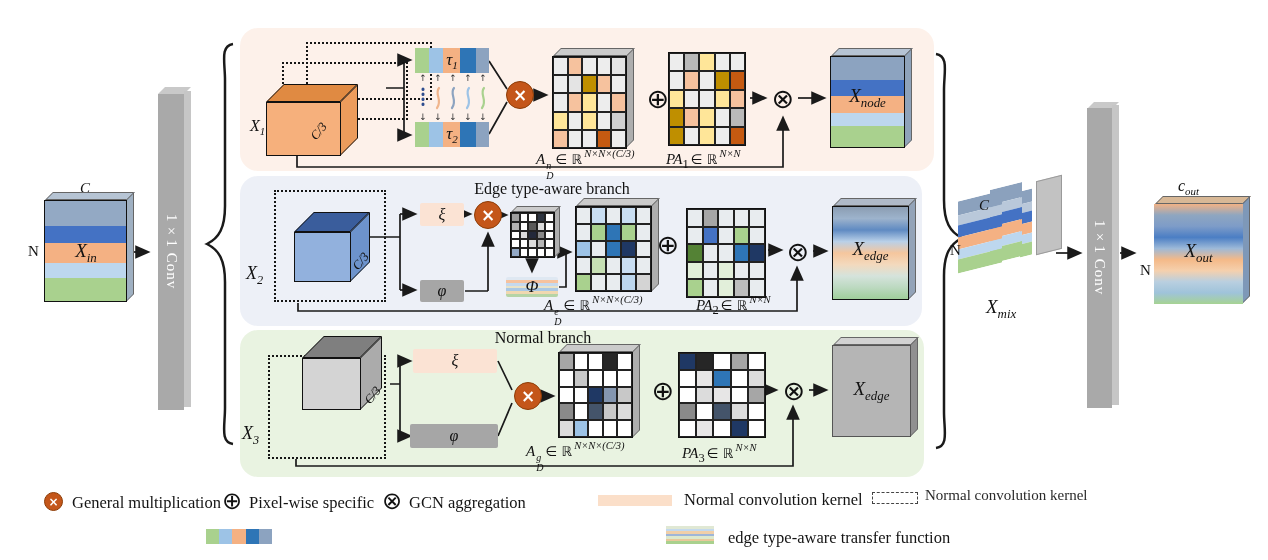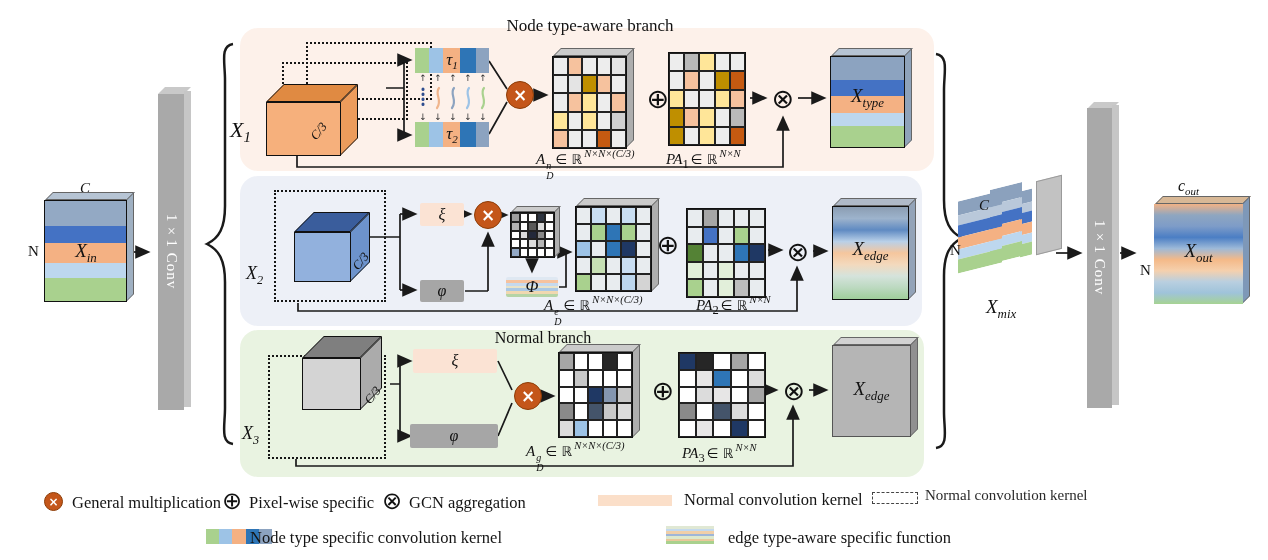--- a/index.html
+++ b/index.html
@@ -131,27 +131,26 @@
   <div class="xlab content" style="left:60px;top:240px;width:52px;text-align:center;">
     <i>X</i><sub>in</sub>
   </div>
 
   <div class="convtop content" style="left:158px;top:87px;width:26px;height:7px;"></div>
   <div class="convside content" style="left:184px;top:91px;width:7px;height:316px;"></div>
   <div class="convbar content" style="left:158px;top:94px;width:26px;height:316px;">
     <span>1×1 Conv</span>
   </div>
 
-  <div class="ptitle content" style="left:440px;top:16px;width:300px;">Node type-aware branch</div>
   <div class="dotted content" style="left:306px;top:42px;width:126px;height:58px;"></div>
   <div class="dotted content" style="left:282px;top:62px;width:126px;height:58px;"></div>
   <div class="cube-top content" style="left:266px;top:84px;width:74px;height:18px;background:#e08a42;"></div>
   <div class="cube-side content" style="left:340px;top:102px;width:18px;height:54px;background:#ec9c5c;"></div>
   <div class="face content" style="left:266px;top:102px;width:75px;height:54px;background:#f6b07c;"></div>
-  <div class="xlab content" style="left:230px;top:117px;font-size:22px;">
+  <div class="xlab content" style="left:250px;top:117px;font-size:16px;">
     <i>X</i><sub>1</sub>
   </div>
   <div class="c3 content" style="left:310px;top:124px;">C/3</div>
 
   <div class="stripes content" style="left: 415px; top: 48px; width: 74px; height: 25px; display: flex; flex-direction: row;">
       <div style="flex: 19 1 0%; background: rgb(169, 209, 142);"></div>
       <div style="flex: 19 1 0%; background: rgb(157, 195, 230);"></div>
       <div style="flex: 23 1 0%; background: rgb(244, 177, 131);"></div>
       <div style="flex: 22 1 0%; background: rgb(46, 117, 182);"></div>
       <div style="flex: 17 1 0%; background: rgb(140, 163, 192);"></div>
@@ -285,23 +284,24 @@
   <div class="slabtop content" style="left:831px;top:48px;width:74px;height:8px;background:#b6c4d4;"></div>
   <div class="slabside content" style="left:904px;top:56px;width:8px;height:92px;background:#8fa3ba;"></div>
   <div class="face stripes content" style="left: 830px; top: 56px; width: 75px; height: 92px; display: flex; flex-direction: column;">
       <div style="flex: 25 1 0%; background: rgb(140, 163, 192);"></div>
       <div style="flex: 18 1 0%; background: rgb(68, 114, 196);"></div>
       <div style="flex: 19 1 0%; background: rgb(244, 177, 131);"></div>
       <div style="flex: 15 1 0%; background: rgb(189, 215, 238);"></div>
       <div style="flex: 23 1 0%; background: rgb(169, 209, 142);"></div>
     </div>
   <div class="xlab content" style="left:830px;top:85px;width:75px;text-align:center;">
-    <i>X</i><sub>type</sub>
-  </div>
-
+    <i>X</i><sub>node</sub>
+  </div>
+
+  <div class="ptitle content" style="left:427px;top:180px;width:250px;font-size:16px;">Edge type-aware branch</div>
   <div class="dotted content" style="left:274px;top:190px;width:112px;height:112px;"></div>
   <div class="cube-top content" style="left:294px;top:212px;width:56px;height:20px;background:#3a5d9c;"></div>
   <div class="cube-side content" style="left:350px;top:232px;width:20px;height:50px;background:#6d93cc;"></div>
   <div class="face content" style="left:294px;top:232px;width:57px;height:50px;background:#92b1dd;"></div>
   <div class="xlab content" style="left:246px;top:263px;font-size:18px;">
     <i>X</i><sub>2</sub>
   </div>
   <div class="c3 content" style="left:352px;top:254px;">C/3</div>
 
   <div class="greekbox content" style="left:420px;top:203px;width:44px;height:23px;background:#fbe3d4;">ξ</div>
@@ -585,25 +585,24 @@
   <div class="dashswatch content" style="left:872px;top:492px;width:46px;height:12px;"></div>
   <div class="legtext content" style="left:925px;top:487px;font-size:15px;color:#2a2a2a;">Normal convolution kernel</div>
 
   <div class="stripes legswatch content" style="left: 206px; top: 529px; width: 66px; height: 15px; display: flex; flex-direction: row;">
       <div style="flex: 1 1 0%; background: rgb(169, 209, 142);"></div>
       <div style="flex: 1 1 0%; background: rgb(157, 195, 230);"></div>
       <div style="flex: 1 1 0%; background: rgb(244, 177, 131);"></div>
       <div style="flex: 1 1 0%; background: rgb(46, 117, 182);"></div>
       <div style="flex: 1 1 0%; background: rgb(140, 163, 192);"></div>
     </div>
-  <div class="legtext content" style="left:250px;top:528px;">Node type specific convolution kernel</div>
   <div class="stripes legswatch content" style="left: 666px; top: 526px; width: 48px; height: 18px; display: flex; flex-direction: column;">
       <div style="flex: 1 1 0%; background: rgb(224, 232, 212);"></div>
       <div style="flex: 1 1 0%; background: rgb(195, 217, 238);"></div>
       <div style="flex: 1 1 0%; background: rgb(240, 207, 168);"></div>
       <div style="flex: 1 1 0%; background: rgb(159, 182, 216);"></div>
       <div style="flex: 1 1 0%; background: rgb(221, 233, 205);"></div>
       <div style="flex: 1 1 0%; background: rgb(232, 200, 154);"></div>
       <div style="flex: 1 1 0%; background: rgb(169, 209, 142);"></div>
     </div>
-  <div class="legtext content" style="left:728px;top:528px;">edge type-aware specific function</div>
+  <div class="legtext content" style="left:728px;top:528px;">edge type-aware transfer function</div>
 
 </div>
 
 </body></html>

